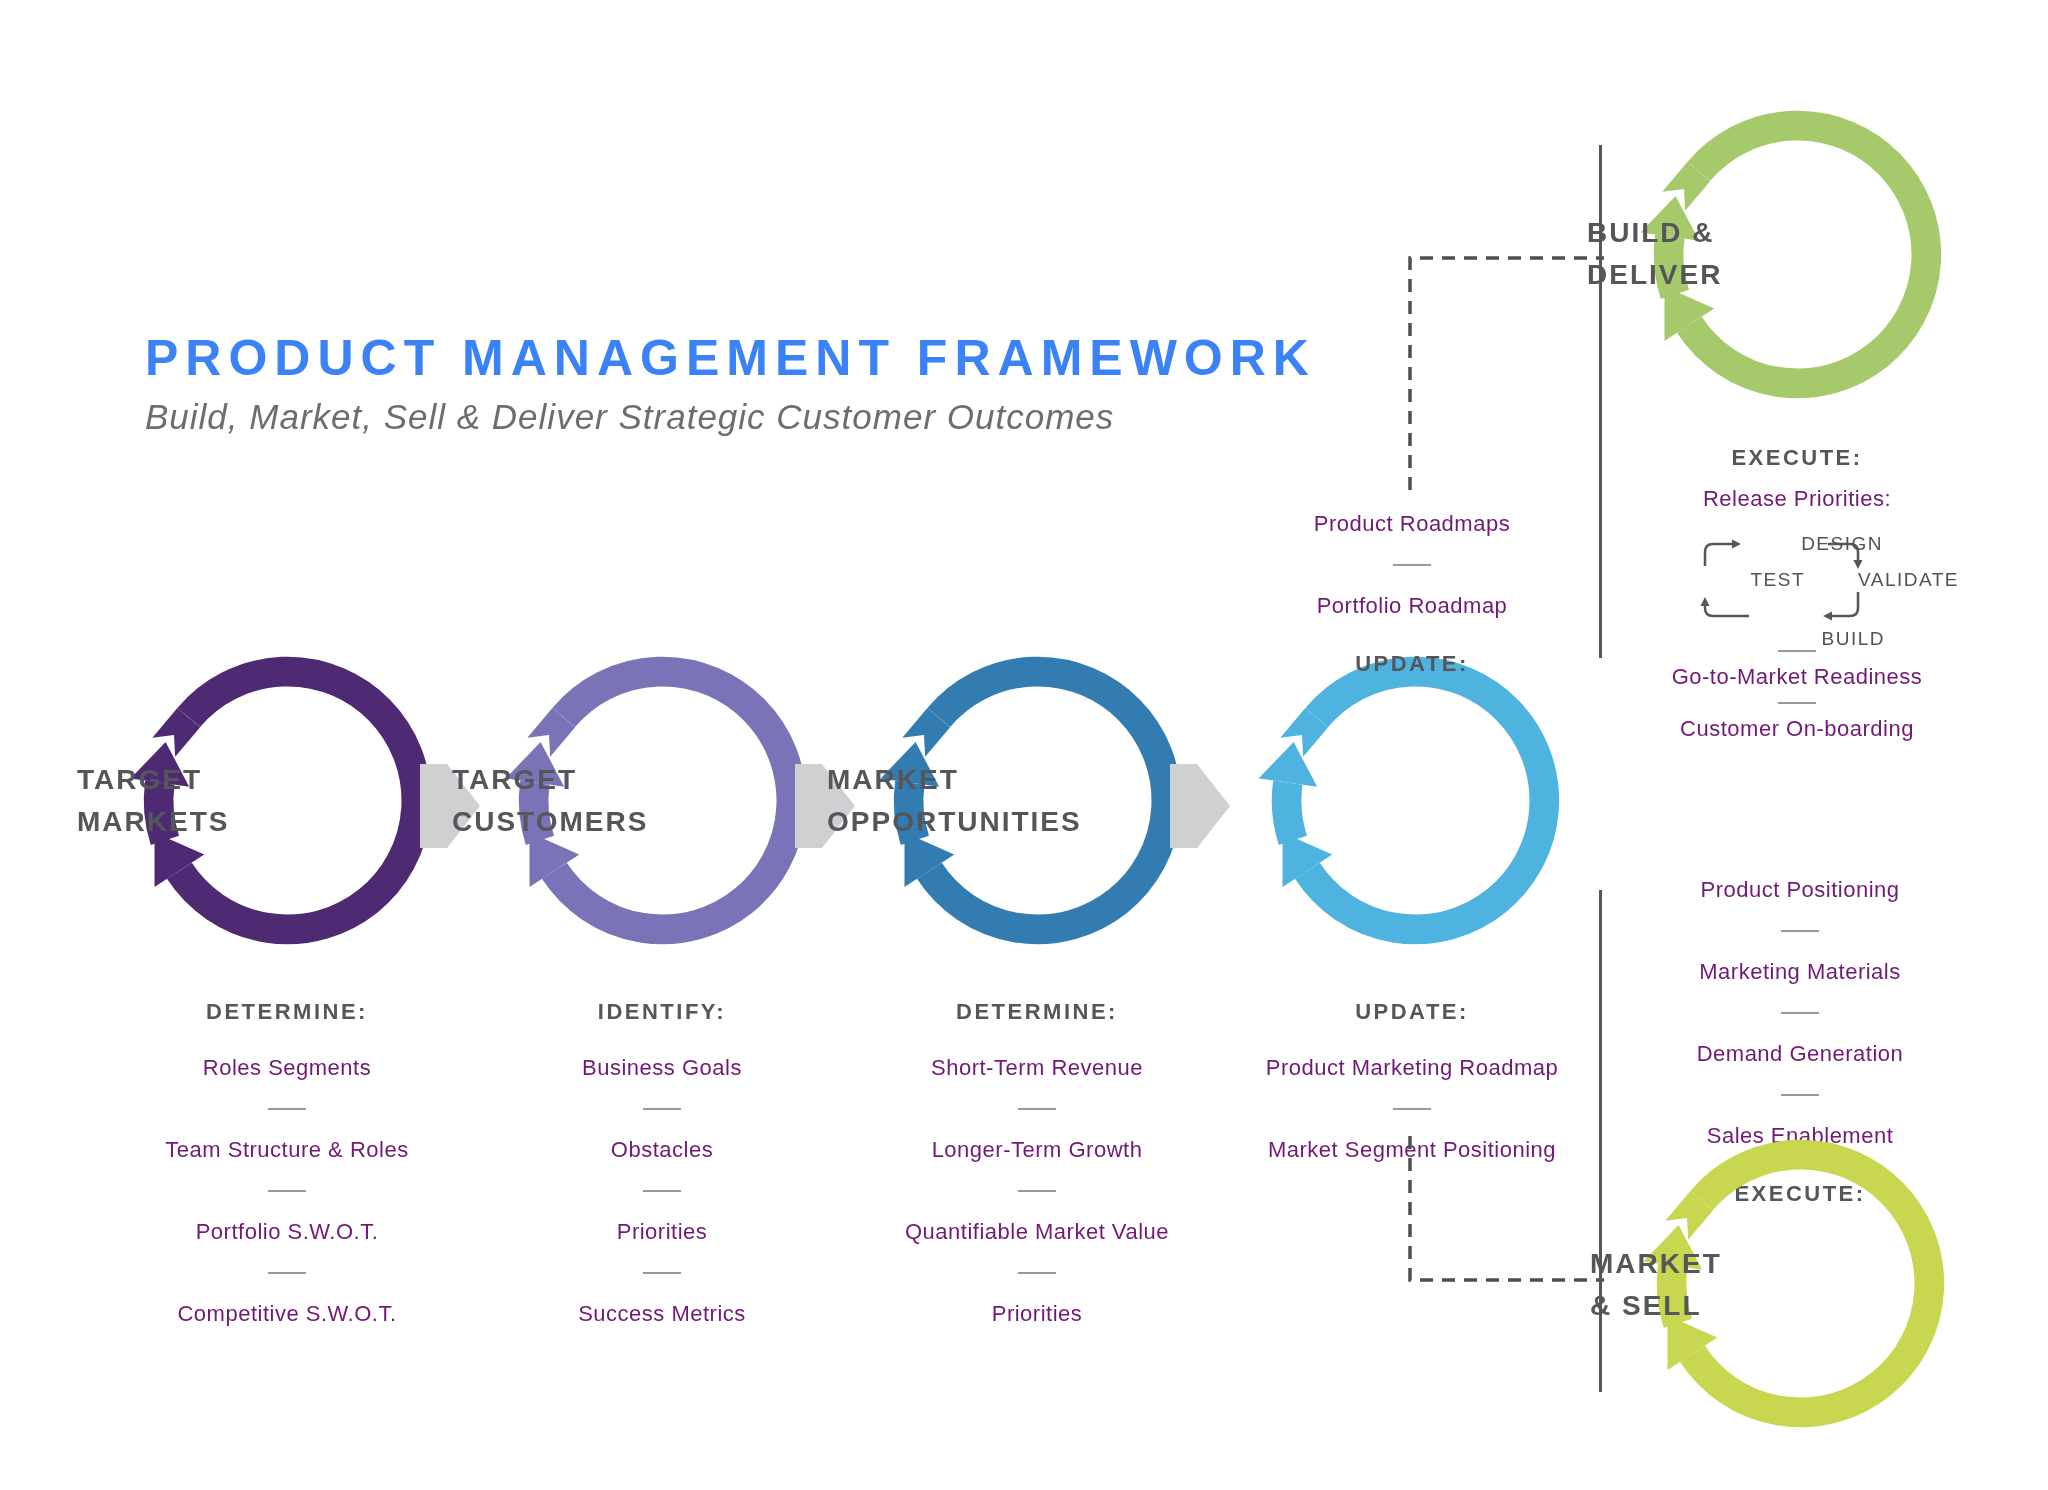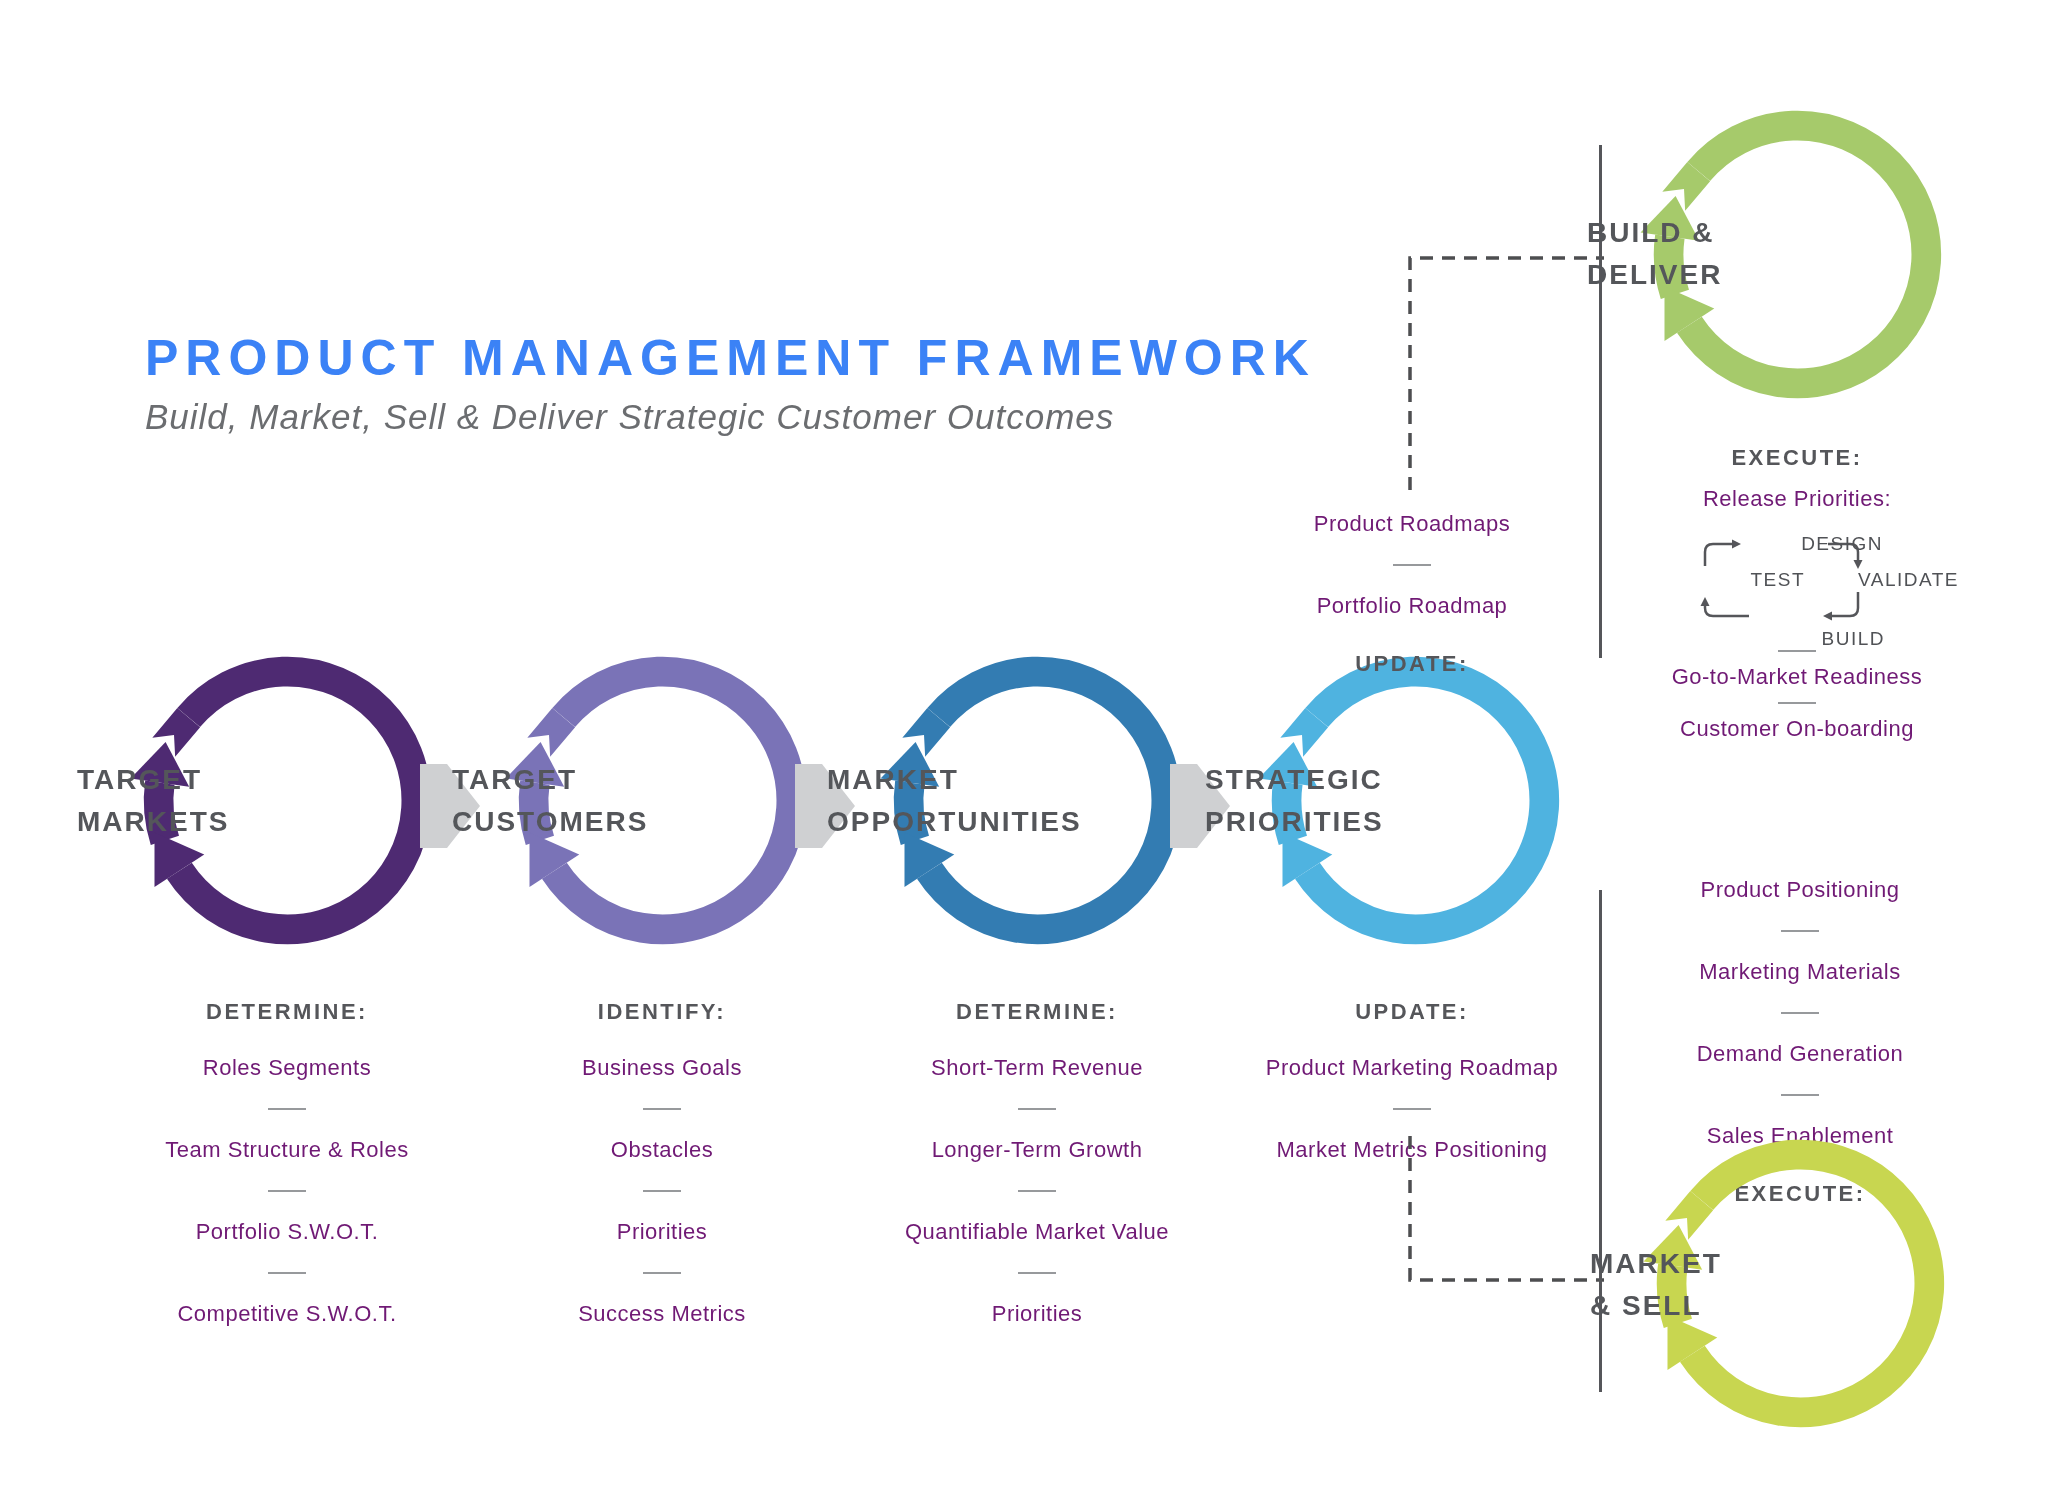--- a/index.html
+++ b/index.html
@@ -87,24 +87,20 @@
     <div>MARKETS</div>
   </div>
   <div class="circle-label" style="left:452px;top:759px">
     <div>TARGET</div>
     <div>CUSTOMERS</div>
   </div>
   <div class="circle-label" style="left:827px;top:759px">
     <div>MARKET</div>
     <div>OPPORTUNITIES</div>
   </div>
-  <div class="circle-label" style="left:1205px;top:759px">
-    <div>STRATEGIC</div>
-    <div>PRIORITIES</div>
-  </div>
 
   <div class="section" style="left:87px;top:1000px">
     <div class="sec-header">DETERMINE:</div>
     <div class="sec-item">Roles Segments</div>
     <div class="sec-div"></div>
     <div class="sec-item">Team Structure &amp; Roles</div>
     <div class="sec-div"></div>
     <div class="sec-item">Portfolio S.W.O.T.</div>
     <div class="sec-div"></div>
     <div class="sec-item">Competitive S.W.O.T.</div>
@@ -126,21 +122,21 @@
     <div class="sec-item">Longer-Term Growth</div>
     <div class="sec-div"></div>
     <div class="sec-item">Quantifiable Market Value</div>
     <div class="sec-div"></div>
     <div class="sec-item">Priorities</div>
   </div>
   <div class="section" style="left:1212px;top:1000px">
     <div class="sec-header">UPDATE:</div>
     <div class="sec-item">Product Marketing Roadmap</div>
     <div class="sec-div"></div>
-    <div class="sec-item">Market Metrics Positioning</div>
+    <div class="sec-item">Market Segment Positioning</div>
   </div>
 
   <svg class="dash" style="left:1407px;top:255px" width="197" height="240" viewBox="0 0 197 240">
     <path d="M3 235 V3 H197" fill="none" stroke="#4d4e50" stroke-width="3.5" stroke-dasharray="13 9"></path>
   </svg>
   <svg class="dash" style="left:1407px;top:1133px" width="197" height="151" viewBox="0 0 197 151">
     <path d="M3 3 V147 H197" fill="none" stroke="#4d4e50" stroke-width="3.5" stroke-dasharray="13 9"></path>
   </svg>
 
   <div class="vline" style="left:1599px;top:145px;height:513px"></div>

